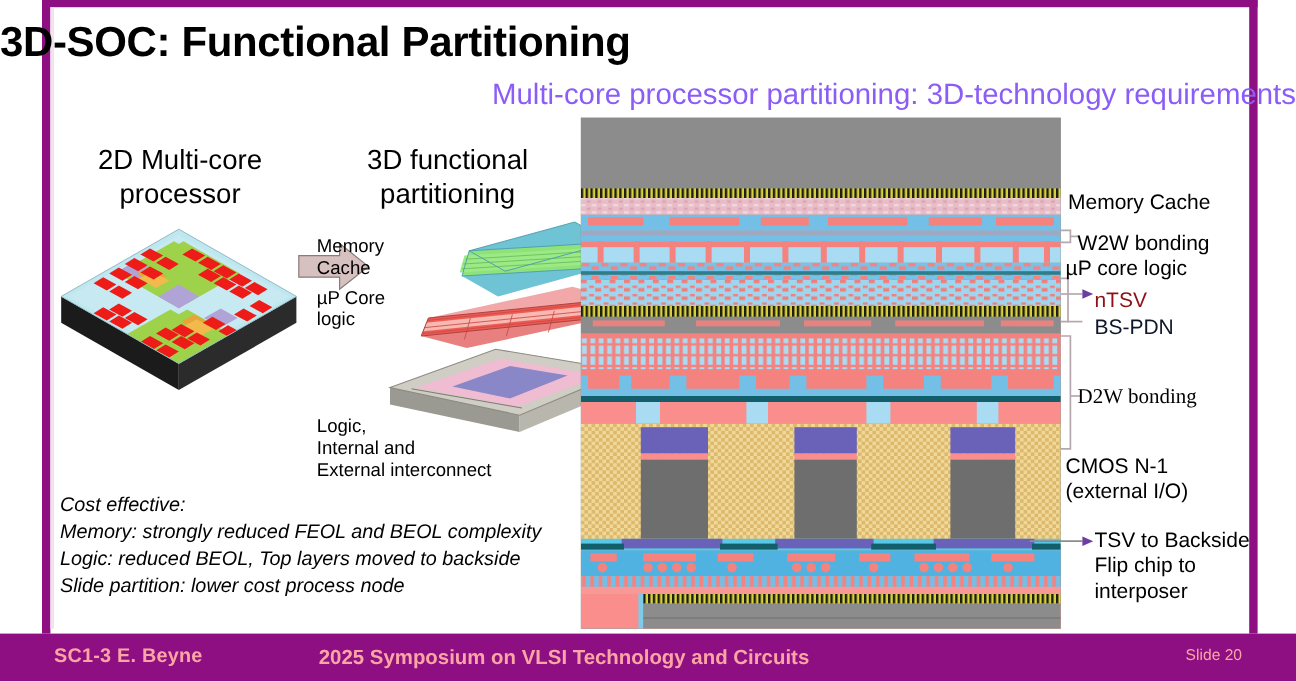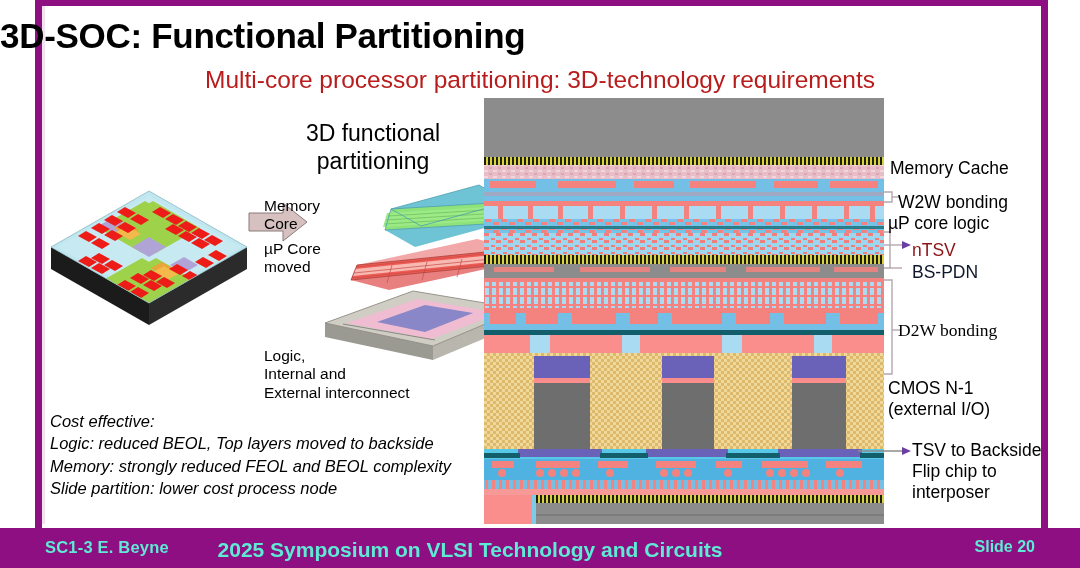--- a/index.html
+++ b/index.html
@@ -29,48 +29,48 @@
     background: #8d0f82;
   }
   .frame-inner-left {
     position: absolute; left: 42px; top: 6px; width: 3px; height: 518px;
     background: #f0e2ee;
   }
   
   .footer {
     position: absolute; left: 0; top: 528px; width: 1080px; height: 40px;
     background: #8d0f82;
-    color: #5eead4;
+    color: #fca5a5;
   }
   .footer-left {
     position: absolute; left: 45px; top: 10px;
     font-size: 16.5px; font-weight: bold; letter-spacing: 0.2px;
     white-space: nowrap;
   }
   .footer-center {
     position: absolute; left: 0; top: 10px; width: 940px;
     text-align: center;
-    font-size: 21px; font-weight: bold;
+    font-size: 17px; font-weight: bold;
   }
   .footer-right {
     position: absolute; right: 45px; top: 10px;
-    font-size: 16px; font-weight: bold;
+    font-size: 13px; font-weight: normal;
     white-space: nowrap;
   }
   
   .title {
     position: absolute; left: 0; top: 16px; width: 1080px;
     text-align: left;
     font-size: 35px; font-weight: bold; color: #000000;
     letter-spacing: -0.3px;
   }
   .subtitle {
     position: absolute; left: 0; top: 66px; width: 1080px;
-    text-align: center;
-    font-size: 24.5px; color: #b91c1c; font-weight: normal;
+    text-align: right;
+    font-size: 24.5px; color: #8b5cf6; font-weight: normal;
   }
   
   .col-head {
     position: absolute;
     text-align: center;
     font-size: 23px; color: #000000; line-height: 1.2;
   }
   #head2d { left: 55px; top: 120px; width: 190px; }
   #head3d { left: 278px; top: 120px; width: 190px; }
 
@@ -129,20 +129,22 @@
 <div id="slide">
 
   <div class="frame-top"></div>
   <div class="frame-left"></div>
   <div class="frame-right"></div>
   <div class="frame-inner-left"></div>
 
   <div class="title">3D-SOC: Functional Partitioning</div>
   <div class="subtitle">Multi-core processor partitioning:  3D-technology requirements</div>
 
+  <div class="col-head" id="head2d">2D Multi-core
+processor</div>
   <div class="col-head" id="head3d">3D functional
 partitioning</div>
 
   <div id="left-stage">
 
     <svg width="215" height="185" viewBox="0 0 215 185" style="position:absolute;left:0;top:10px;">
       <defs>
         <clipPath id="dieclip">
           <polygon points="107,6 205,62 107,118 9,62"></polygon>
         </clipPath>
@@ -256,32 +258,32 @@
         <polygon points="8,140 116,163 116,177 8,154" fill="#9a9a92"></polygon>
         <polygon points="116,163 204,126 204,140 116,177" fill="#b8b6ad"></polygon>
         <polygon points="30,140 100,116 184,130 114,156" fill="#f0bcd2"></polygon>
         <polygon points="60,139 108,122 156,130 108,149" fill="#8a87c9"></polygon>
         <polygon points="8,140 96,108 204,126 116,163" fill="none" stroke="#8d8b82" stroke-width="0.9"></polygon>
         <line x1="26" y1="141" x2="118" y2="157" stroke="#6c6a63" stroke-width="0.7"></line>
       </g>
     </svg>
 
     <div class="stack-label" id="lbl-mem">Memory
-Core</div>
+Cache</div>
     <div class="stack-label" id="lbl-core">µP Core
-moved</div>
+logic</div>
     <div class="stack-label" id="lbl-logic">Logic,
 Internal and
 External interconnect</div>
   </div>
 
   <div class="cost-block">
     <div>Cost effective:</div>
+    <div>Memory: strongly reduced FEOL and BEOL complexity</div>
     <div>Logic: reduced BEOL, Top layers moved to backside</div>
-    <div>Memory: strongly reduced FEOL and BEOL complexity</div>
     <div>Slide partition: lower cost process node</div>
   </div>
 
   <div id="xsec">
     <svg width="400" height="426" viewBox="0 0 400 426">
       <defs>
         <pattern id="pYellow" width="4" height="10" patternUnits="userSpaceOnUse">
           <rect width="4" height="10" fill="#d8d23c"></rect>
           <rect x="0" width="2" height="10" fill="#1d1d10"></rect>
         </pattern>

